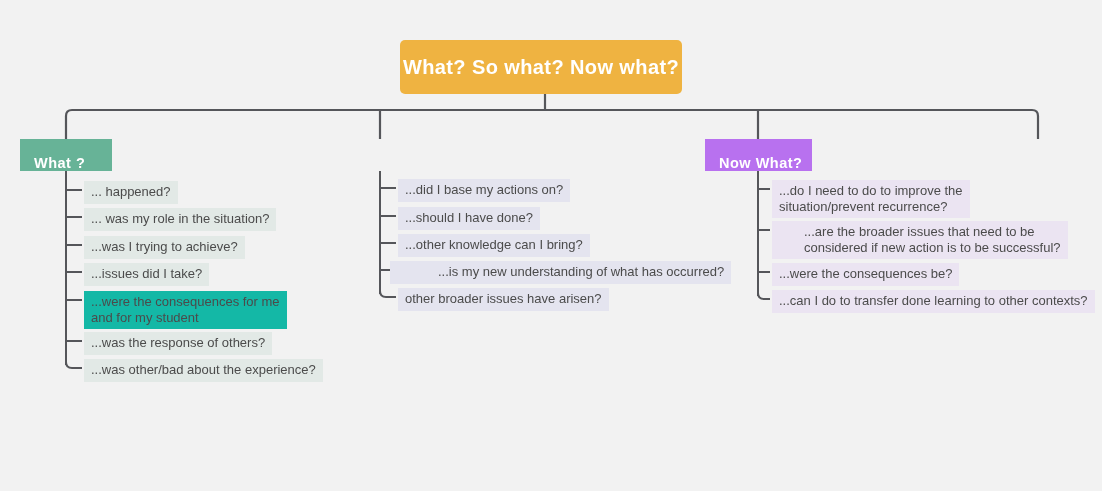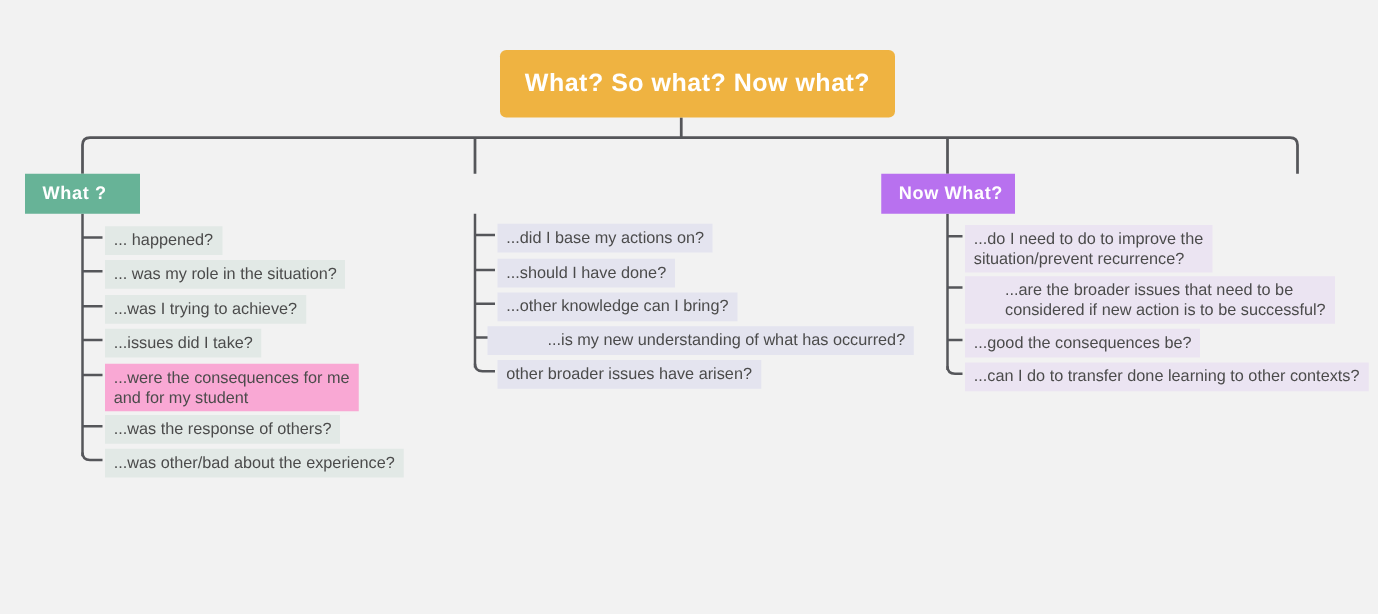--- a/index.html
+++ b/index.html
@@ -26,42 +26,42 @@
     width: 1102px;
     height: 491px;
     pointer-events: none;
   }
 
   
   .root-node {
     position: absolute;
     left: 400px;
     top: 40px;
-    width: 316px;
+    width: 282px;
     height: 54px;
     border-radius: 5px;
     display: flex;
     align-items: center;
     justify-content: center;
     box-sizing: border-box;
   }
   .root-label {
     font-size: 20px;
     font-weight: bold;
     color: #ffffff;
     letter-spacing: 0.4px;
     white-space: nowrap;
   }
 
   
   .branch-head {
     position: absolute;
     height: 32px;
     display: flex;
-    align-items: center;
+    align-items: flex-end;
     box-sizing: border-box;
     padding: 0 14px;
   }
   .branch-head-label {
     font-size: 14.5px;
     font-weight: bold;
     color: #ffffff;
     letter-spacing: 0.5px;
     white-space: nowrap;
   }
@@ -124,28 +124,28 @@
     <span class="branch-head-label">What ?</span>
   </div>
   <div class="branch-head" style="left: 705px; top: 139px; width: 107px; background: rgb(184, 113, 239);">
     <span class="branch-head-label">Now What?</span>
   </div>
 
 <div class="chip" style="left: 84px; top: 181px; min-width: 88px; background: rgb(226, 233, 230);">... happened?</div>
     <div class="chip" style="left: 84px; top: 208px; min-width: 180px; background: rgb(226, 233, 230);">... was my role in the situation?</div>
     <div class="chip" style="left: 84px; top: 236px; min-width: 152px; background: rgb(226, 233, 230);">...was I trying to achieve?</div>
     <div class="chip" style="left: 84px; top: 263px; min-width: 115px; background: rgb(226, 233, 230);">...issues did I take?</div>
-    <div class="chip" style="left: 84px; top: 291px; min-width: 195px; background: #f9a8d4;">...were the consequences for me
+    <div class="chip" style="left: 84px; top: 291px; min-width: 195px; background: #14b8a6;">...were the consequences for me
 and for my student</div>
     <div class="chip" style="left: 84px; top: 332px; min-width: 175px; background: rgb(226, 233, 230);">...was the response of others?</div>
     <div class="chip" style="left: 84px; top: 359px; min-width: 228px; background: rgb(226, 233, 230);">...was other/bad about the experience?</div>
     <div class="chip" style="left: 398px; top: 179px; min-width: 160px; background: rgb(228, 228, 239);">...did I base my actions on?</div>
     <div class="chip" style="left: 398px; top: 207px; min-width: 128px; background: rgb(228, 228, 239); text-align: center;">...should I have done?</div>
     <div class="chip" style="left: 398px; top: 234px; min-width: 180px; background: rgb(228, 228, 239);">...other knowledge can I bring?</div>
     <div class="chip" style="left: 390px; top: 261px; min-width: 278px; background: rgb(228, 228, 239); padding-left: 48px;">...is my new understanding of what has occurred?</div>
     <div class="chip" style="left: 398px; top: 288px; min-width: 192px; background: rgb(228, 228, 239);">other broader issues have arisen?</div>
     <div class="chip" style="left: 772px; top: 180px; min-width: 196px; background: rgb(235, 228, 242);">...do I need to do to improve the
 situation/prevent recurrence?</div>
     <div class="chip" style="left: 772px; top: 221px; min-width: 258px; background: rgb(235, 228, 242); padding-left: 32px;">...are the broader issues that need to be
 considered if new action is to be successful?</div>
-    <div class="chip" style="left: 772px; top: 263px; min-width: 180px; background: rgb(235, 228, 242);">...good the consequences be?</div>
+    <div class="chip" style="left: 772px; top: 263px; min-width: 180px; background: rgb(235, 228, 242);">...were the consequences be?</div>
     <div class="chip" style="left: 772px; top: 290px; min-width: 294px; background: rgb(235, 228, 242);">...can I do to transfer done learning to other contexts?</div>
   </div>
 
 </body></html>

